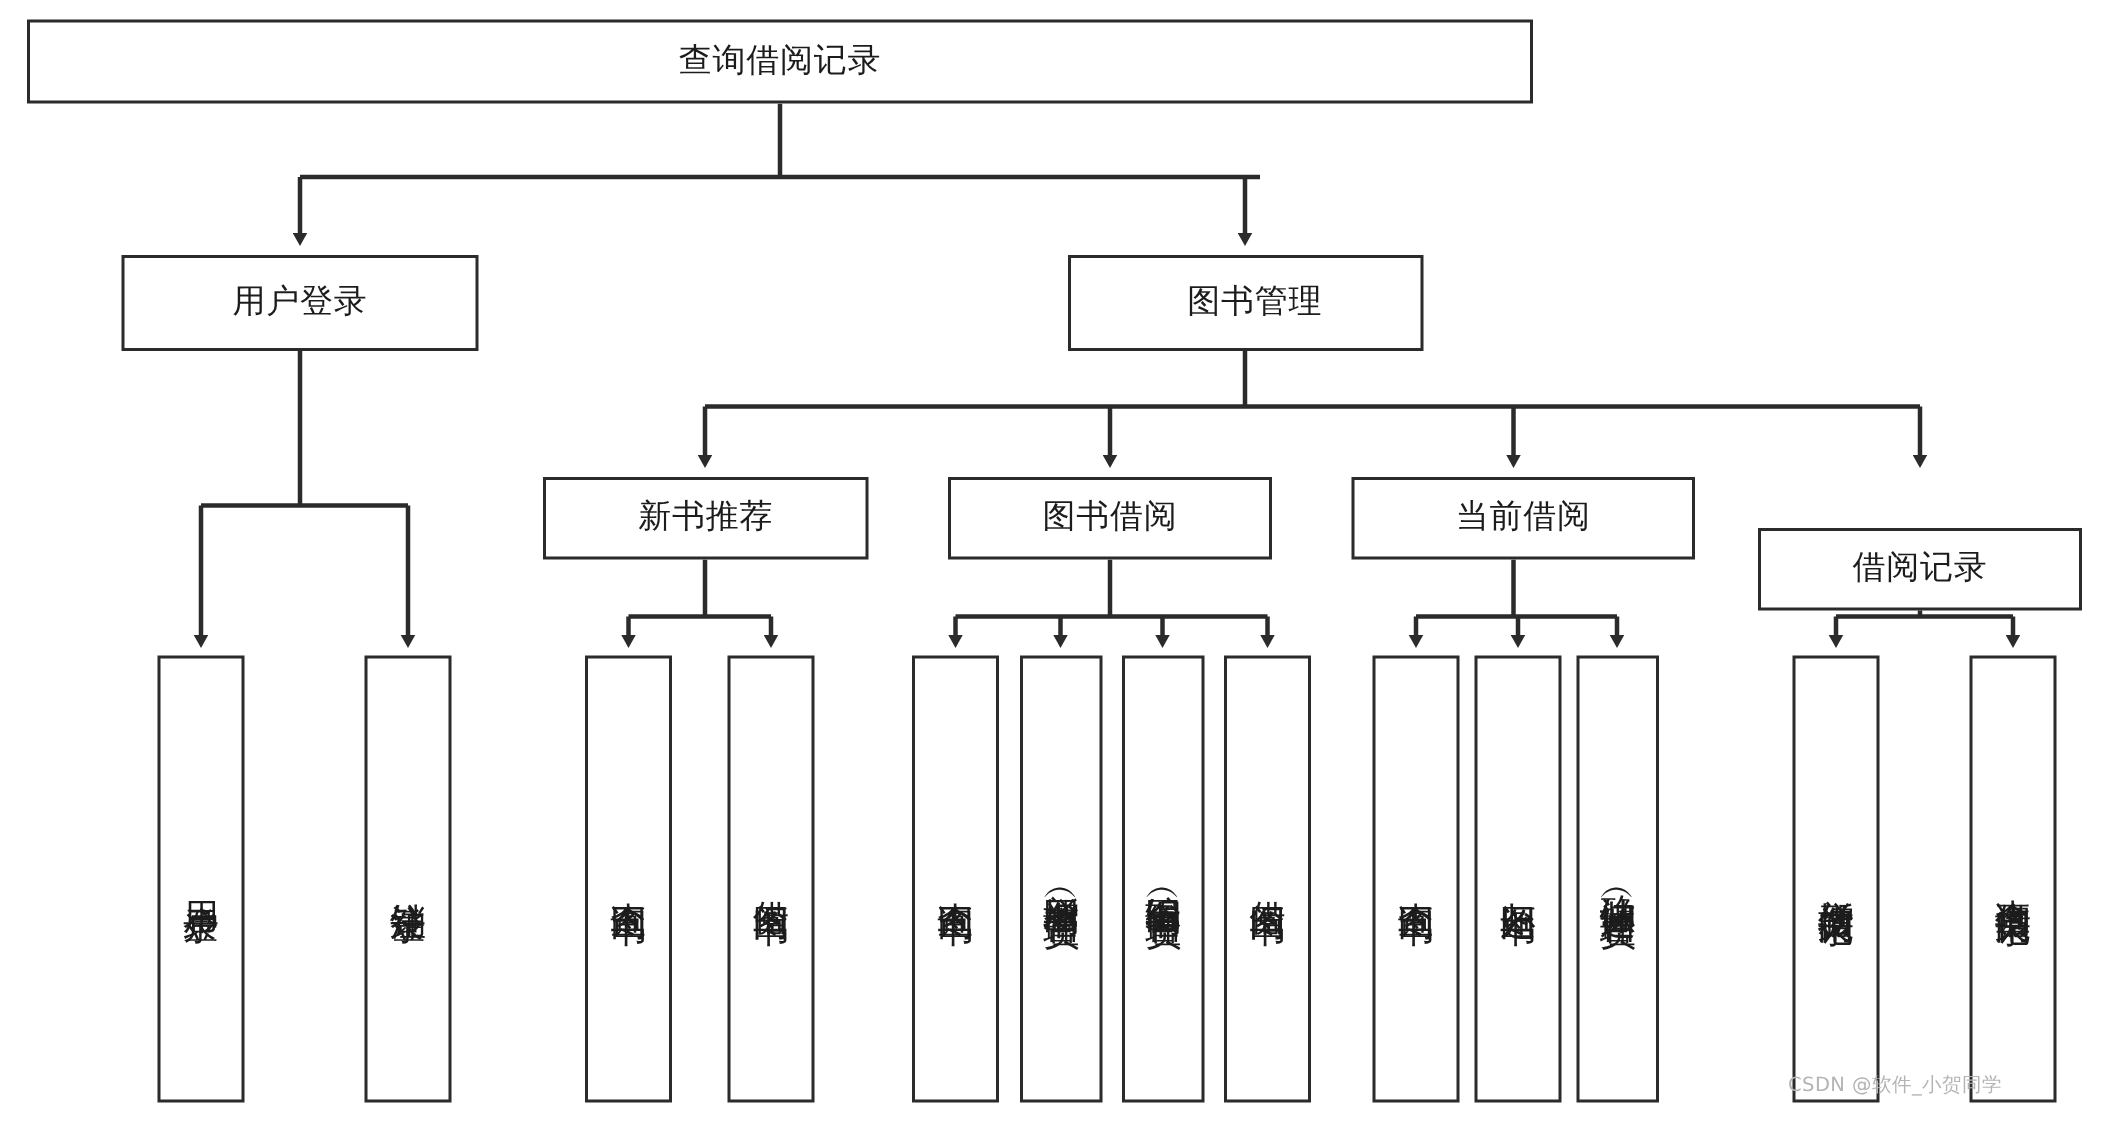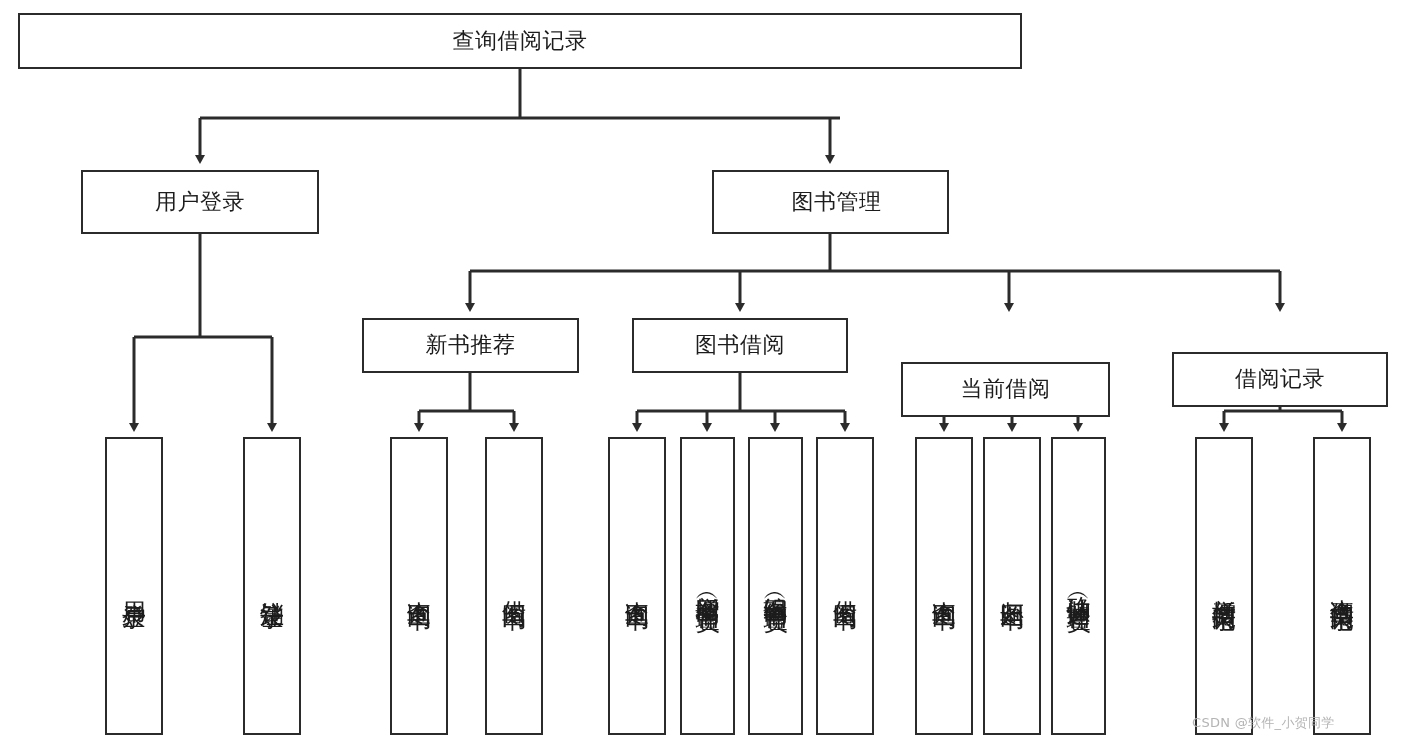--- a/index.html
+++ b/index.html
@@ -147,21 +147,21 @@
   <div class="node-box node-horizontal" style="left:712px; top:170px; width:237px; height:64px;padding-left:12px;">
     <span class="node-label">图书管理</span>
   </div>
 
   <div class="node-box node-horizontal" style="left:362px; top:318px; width:217px; height:55px;">
     <span class="node-label">新书推荐</span>
   </div>
   <div class="node-box node-horizontal" style="left:632px; top:318px; width:216px; height:55px;">
     <span class="node-label">图书借阅</span>
   </div>
-  <div class="node-box node-horizontal" style="left:901px; top:318px; width:209px; height:55px;margin-top:44px;">
+  <div class="node-box node-horizontal" style="left:901px; top:318px; width:229px; height:55px;">
     <span class="node-label">当前借阅</span>
   </div>
   <div class="node-box node-horizontal" style="left:1172px; top:318px; width:216px; height:55px;margin-top:34px;">
     <span class="node-label">借阅记录</span>
   </div>
 
   <div class="node-box node-vertical" style="left:105px; top:437px; width:58px; height:298px;">
     <span class="node-label">用户登录</span>
   </div>
   <div class="node-box node-vertical" style="left:243px; top:437px; width:58px; height:298px;">

